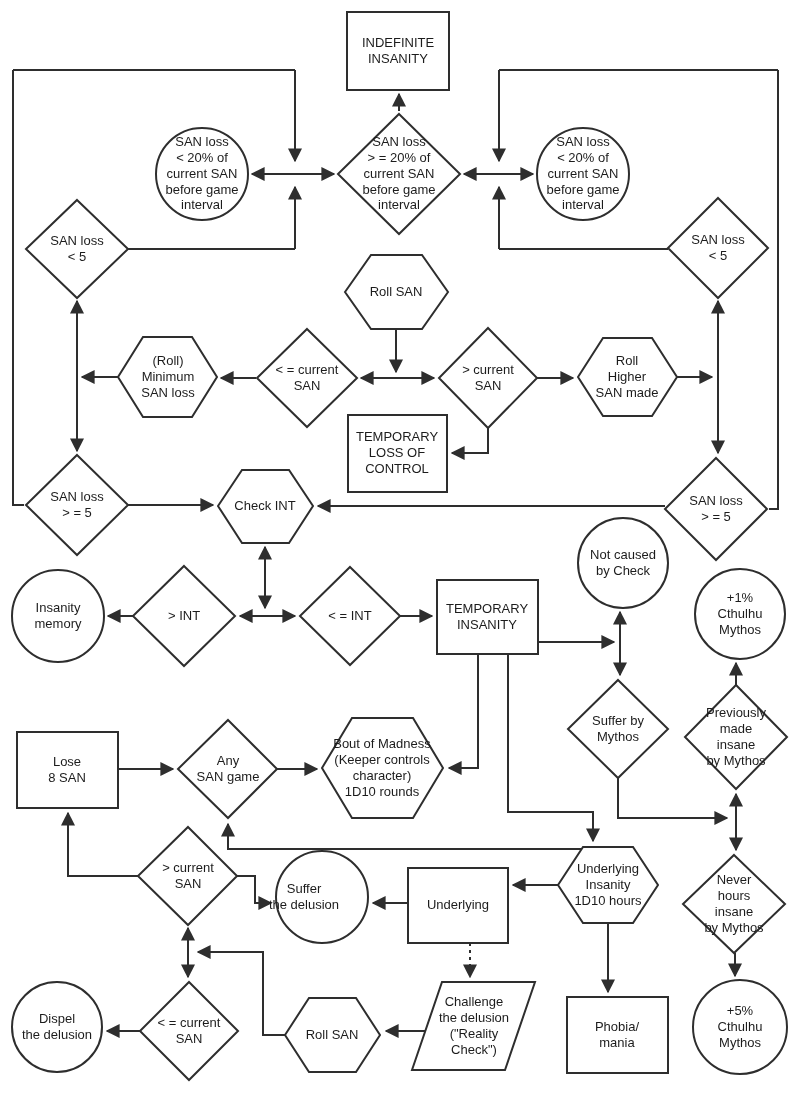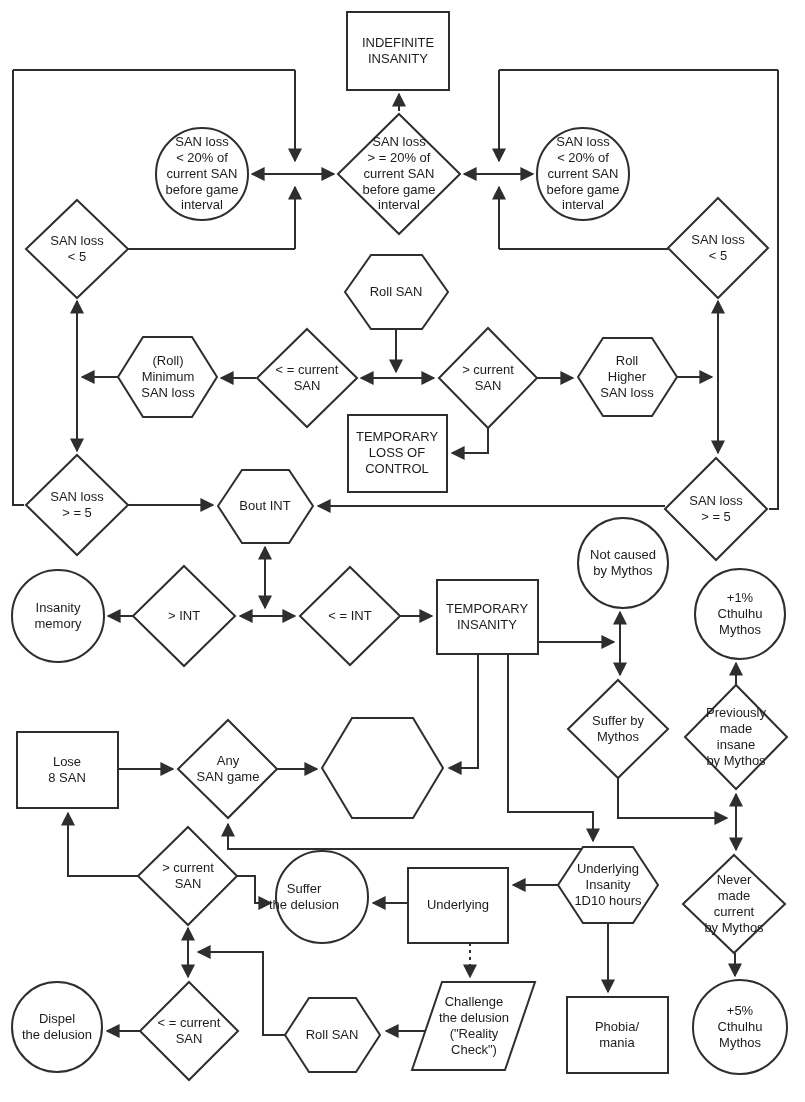--- a/index.html
+++ b/index.html
@@ -154,59 +154,63 @@
 <div class="lbl" style="left:396px;top:292px">Roll SAN</div>
 <div class="lbl" style="left:168px;top:377px">(Roll)
 Minimum
 SAN loss</div>
 <div class="lbl" style="left:307px;top:378px">&lt; = current
 SAN</div>
 <div class="lbl" style="left:488px;top:378px">&gt; current
 SAN</div>
 <div class="lbl" style="left:627px;top:377px">Roll
 Higher
-SAN loss</div>
+SAN made</div>
 <div class="lbl" style="left:397px;top:453px">TEMPORARY
 LOSS OF
 CONTROL</div>
 <div class="lbl" style="left:77px;top:505px">SAN loss
 &gt; = 5</div>
 <div class="lbl" style="left:716px;top:509px">SAN loss
 &gt; = 5</div>
-<div class="lbl" style="left:265px;top:506px">Bout INT</div>
+<div class="lbl" style="left:265px;top:506px">Check INT</div>
 <div class="lbl" style="left:58px;top:616px">Insanity
 memory</div>
 <div class="lbl" style="left:184px;top:616px">&gt; INT</div>
 <div class="lbl" style="left:350px;top:616px">&lt; = INT</div>
 <div class="lbl" style="left:487px;top:617px">TEMPORARY
 INSANITY</div>
 <div class="lbl" style="left:623px;top:563px">Not caused
-by Mythos</div>
+by Check</div>
 <div class="lbl" style="left:740px;top:614px">+1%
 Cthulhu
 Mythos</div>
 <div class="lbl" style="left:618px;top:729px">Suffer by
 Mythos</div>
 <div class="lbl" style="left:736px;top:737px">Previously
 made insane
 by Mythos</div>
 <div class="lbl" style="left:67px;top:770px">Lose
 8 SAN</div>
 <div class="lbl" style="left:228px;top:769px">Any
 SAN game</div>
+<div class="lbl" style="left:382px;top:768px">Bout of Madness
+(Keeper controls
+character)
+1D10 rounds</div>
 <div class="lbl" style="left:188px;top:876px">&gt; current
 SAN</div>
 <div class="lbl" style="left:304px;top:897px">Suffer
 the delusion</div>
 <div class="lbl" style="left:458px;top:905px">Underlying</div>
 <div class="lbl" style="left:608px;top:885px">Underlying
 Insanity
 1D10 hours</div>
 <div class="lbl" style="left:734px;top:904px">Never
-made current
+hours insane
 by Mythos</div>
 <div class="lbl" style="left:57px;top:1027px">Dispel
 the delusion</div>
 <div class="lbl" style="left:189px;top:1031px">&lt; = current
 SAN</div>
 <div class="lbl" style="left:332px;top:1035px">Roll SAN</div>
 <div class="lbl" style="left:474px;top:1026px">Challenge
 the delusion
 ("Reality
 Check")</div>

